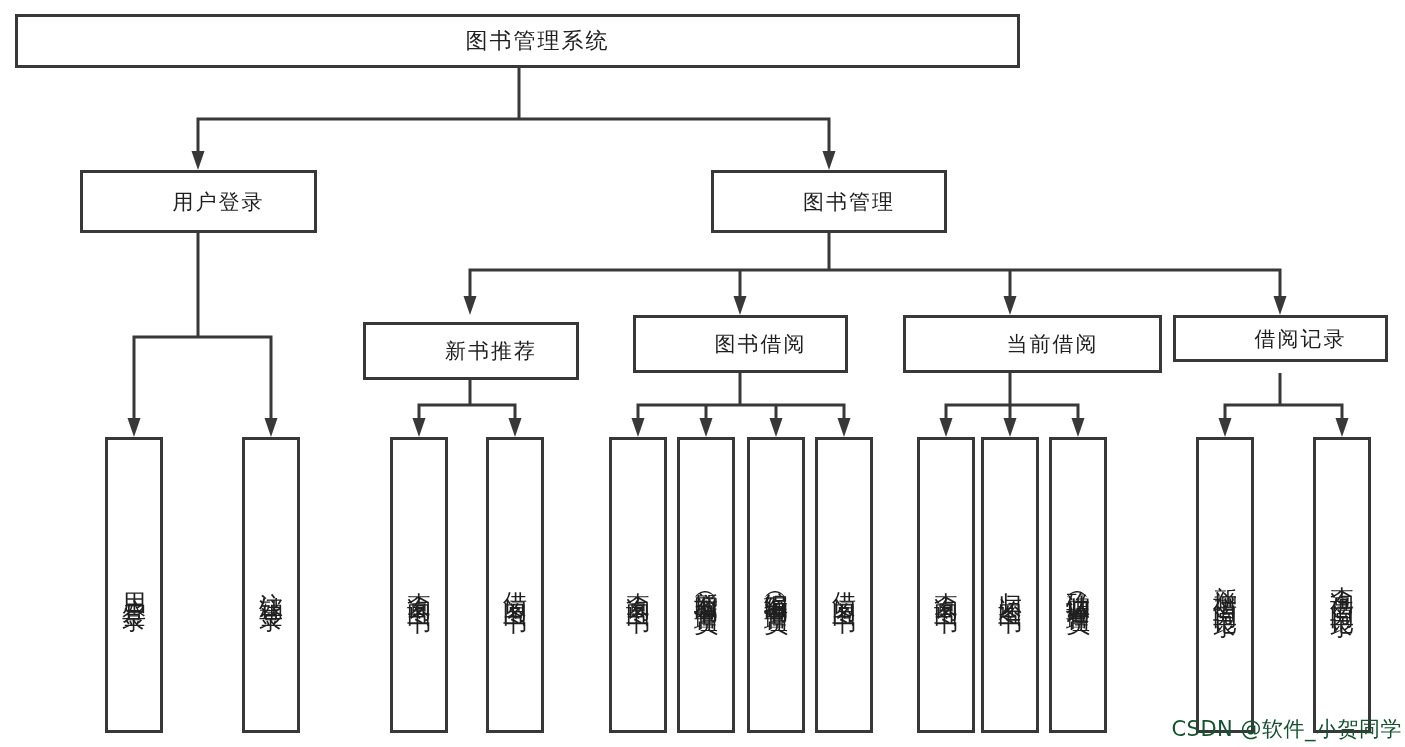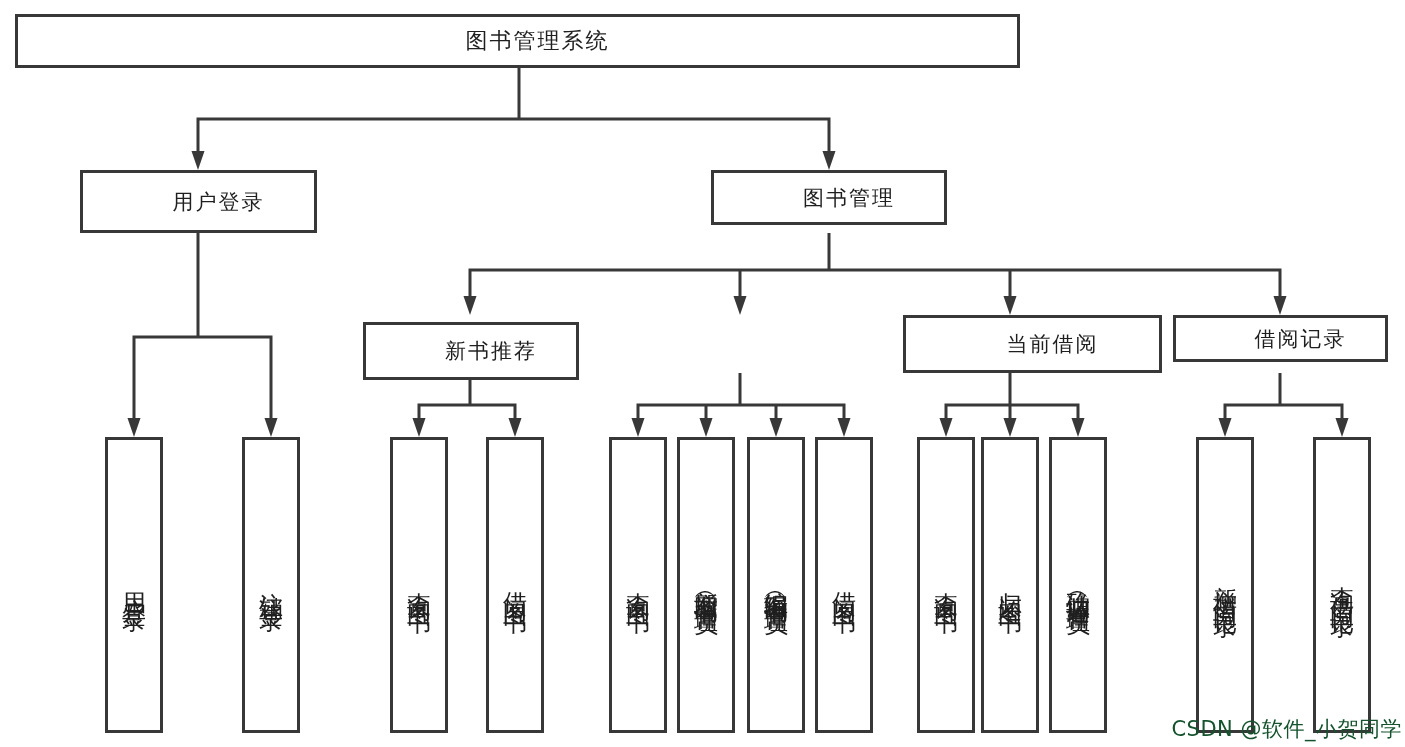--- a/index.html
+++ b/index.html
@@ -105,23 +105,24 @@
     <g>
       <path d="M1280 373 V405 M1225 419 V405 H1342 V419"></path>
       <polygon points="1218.5,418 1231.5,418 1225,437"></polygon>
       <polygon points="1335.5,418 1348.5,418 1342,437"></polygon>
     </g>
   </svg>
 
   <div class="box hbox root-box" style="left:15px;top:14px;width:1005px;height:54px">图书管理系统</div>
 
   <div class="box hbox" style="left:80px;top:170px;width:237px;height:63px">用户登录</div>
-  <div class="box hbox" style="left:711px;top:170px;width:236px;height:55px">图书管理</div>
+  <div class="box hbox" style="left:711px;top:170px;width:236px;height:63px">图书管理</div>
 
   <div class="box hbox" style="left:363px;top:322px;width:216px;height:58px">新书推荐</div>
+  <div class="box hbox" style="left:633px;top:315px;width:215px;height:58px">图书借阅</div>
   <div class="box hbox" style="left:903px;top:315px;width:259px;height:58px">当前借阅</div>
   <div class="box hbox" style="left:1173px;top:315px;width:215px;height:47px">借阅记录</div>
 
   <div class="box vbox" style="left:105px;top:437px;width:58px;height:296px">用户登录</div>
   <div class="box vbox" style="left:242px;top:437px;width:58px;height:296px">注销登录</div>
 
   <div class="box vbox" style="left:390px;top:437px;width:58px;height:296px">查询图书</div>
   <div class="box vbox" style="left:486px;top:437px;width:58px;height:296px">借阅图书</div>
 
   <div class="box vbox" style="left:609px;top:437px;width:58px;height:296px">查询图书</div>

